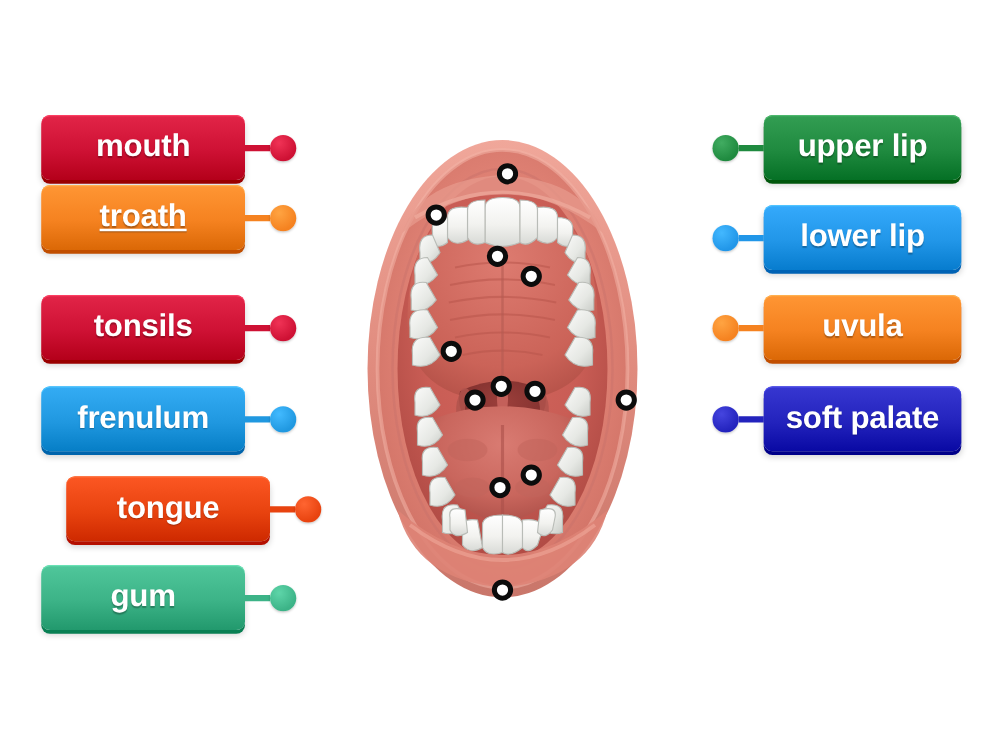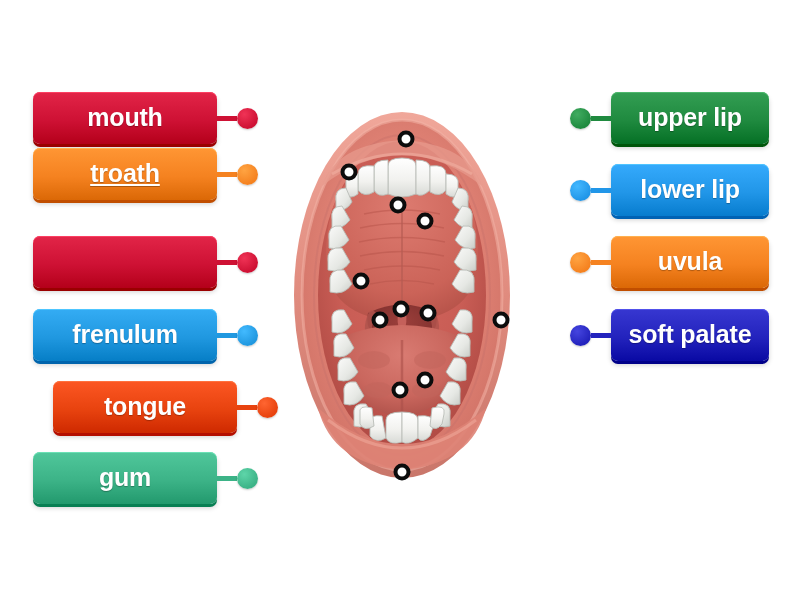--- a/index.html
+++ b/index.html
@@ -39,21 +39,21 @@
     text-shadow: 0 1px 1px rgba(0,0,0,0.28);
     user-select: none;
   }
   .chip .chip-label {
     display: block;
     line-height: 1;
     padding-bottom: 2px;
   }
 
   
-  .chip.left  { left: 33px;  width: 184px; }
+  .chip.left  { left: 33px;  width: 163px; }
   
   .chip.right { left: 611px; width: 158px; }
 
   
   .connector {
     position: absolute;
     top: 50%;
     transform: translateY(-50%);
     height: 22px;
     display: flex;
@@ -264,20 +264,21 @@
 
   <div class="chip left" style="top: 148px; background: linear-gradient(rgb(255, 150, 52) 0%, rgb(245, 130, 32) 55%, rgb(219, 104, 6) 100%); box-shadow: rgb(255, 176, 78) 0px 1px 0px inset, rgb(193, 78, 0) 0px 3px 0px, rgba(0, 0, 0, 0.18) 0px 4px 5px; text-decoration: underline;">
     <span class="chip-label">troath</span>
     <span class="connector">
       <span class="stem" style="background: rgb(245, 130, 32);"></span>
         <span class="knob" style="background: radial-gradient(circle at 35% 30%, rgb(255, 164, 66), rgb(245, 130, 32) 70%); box-shadow: rgba(0, 0, 0, 0.22) 0px 1px 2px;"></span>
     </span>
   </div>
 
   <div class="chip left" style="top: 236px; background: linear-gradient(rgb(226, 37, 72) 0%, rgb(206, 17, 52) 55%, rgb(180, 0, 26) 100%); box-shadow: rgb(252, 63, 98) 0px 1px 0px inset, rgb(154, 0, 0) 0px 3px 0px, rgba(0, 0, 0, 0.18) 0px 4px 5px;">
+    <span class="chip-label">tonsils</span>
     <span class="connector">
       <span class="stem" style="background: rgb(206, 17, 52);"></span>
         <span class="knob" style="background: radial-gradient(circle at 35% 30%, rgb(240, 51, 86), rgb(206, 17, 52) 70%); box-shadow: rgba(0, 0, 0, 0.22) 0px 1px 2px;"></span>
     </span>
   </div>
 
   <div class="chip left" style="top: 309px; background: linear-gradient(rgb(52, 172, 244) 0%, rgb(32, 152, 224) 55%, rgb(6, 126, 198) 100%); box-shadow: rgb(78, 198, 255) 0px 1px 0px inset, rgb(0, 100, 172) 0px 3px 0px, rgba(0, 0, 0, 0.18) 0px 4px 5px; text-align: right;">
     <span class="chip-label">frenulum</span>
     <span class="connector">
       <span class="stem" style="background: rgb(32, 152, 224);"></span>

